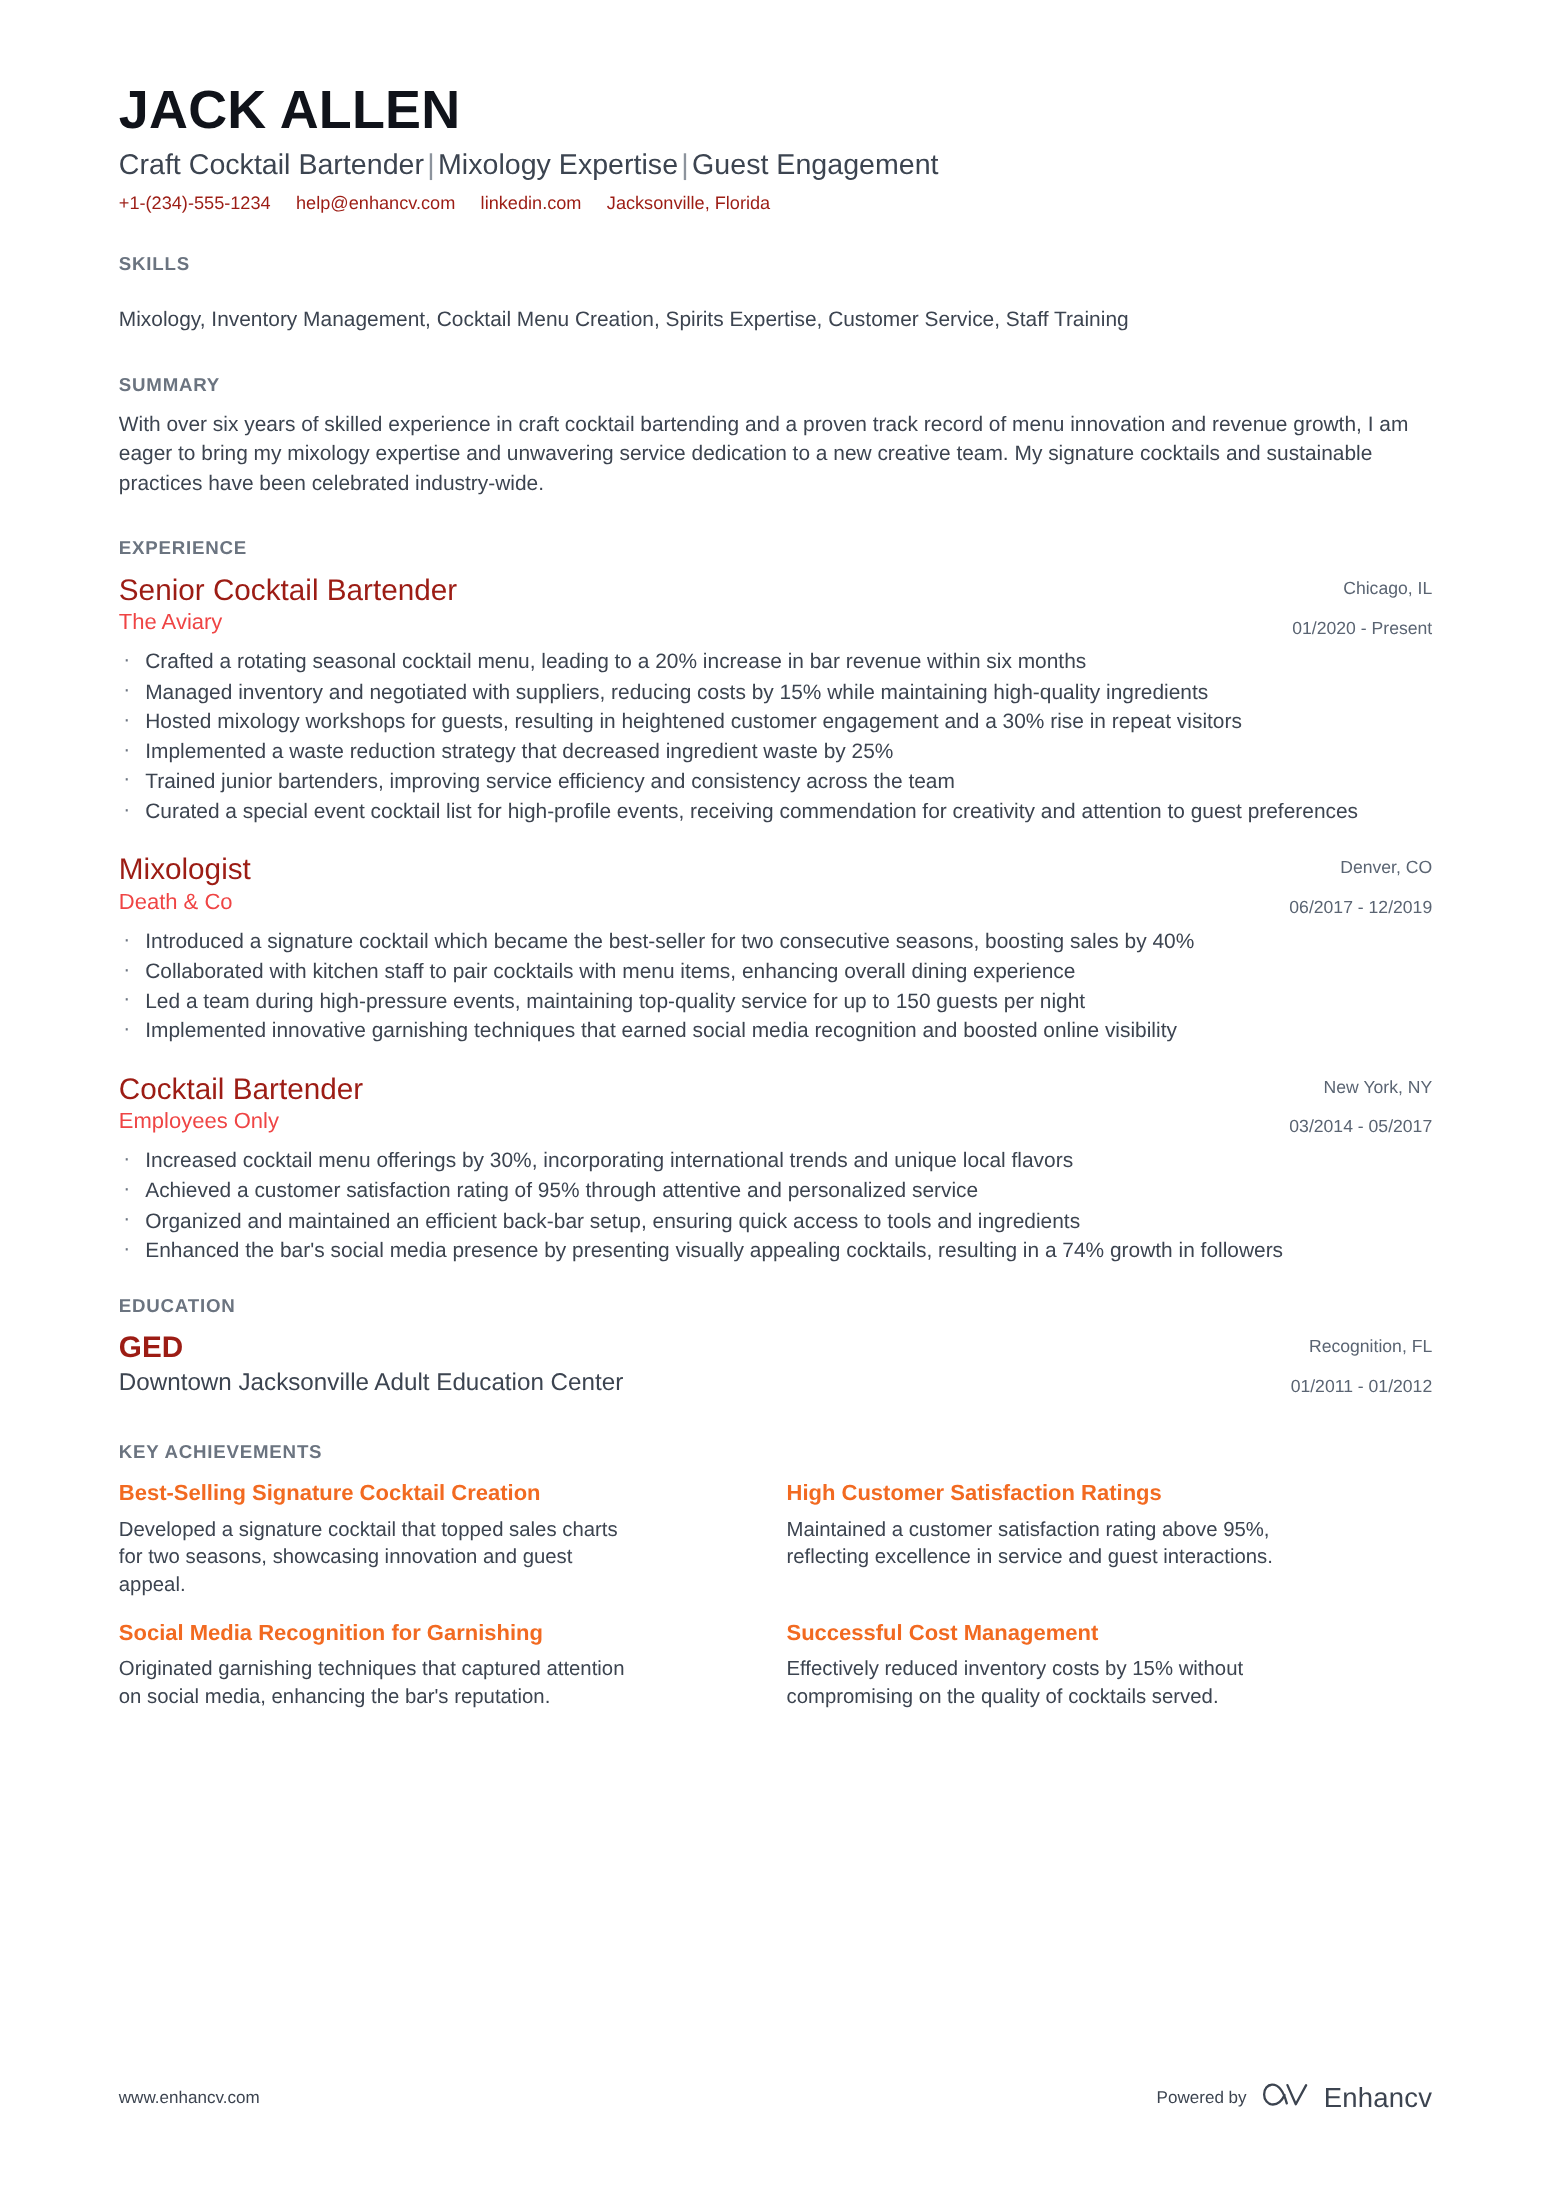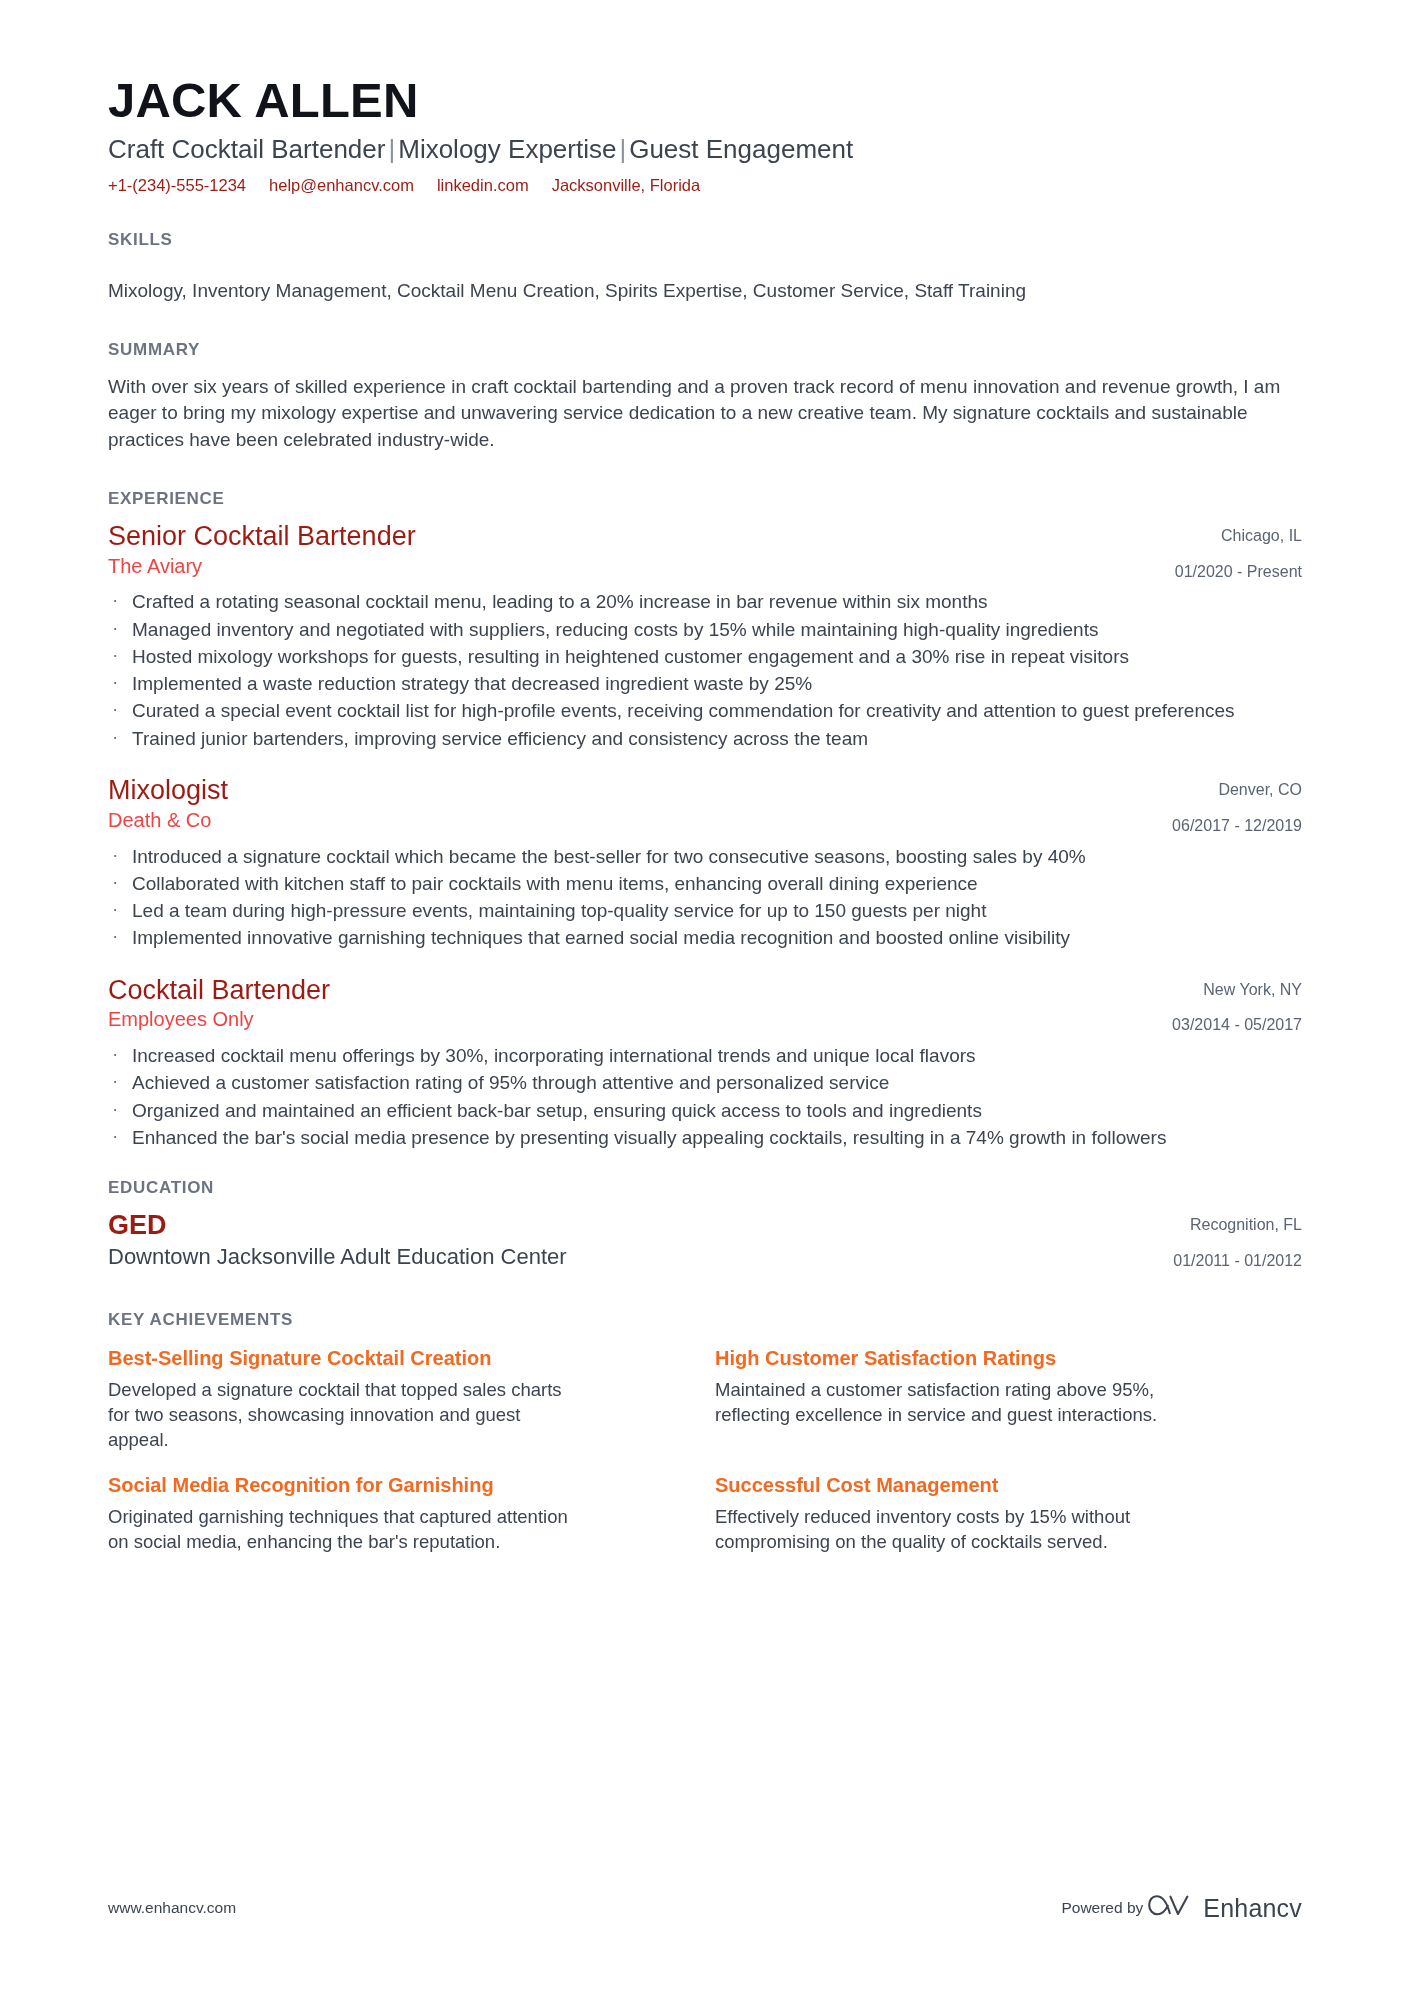--- a/index.html
+++ b/index.html
@@ -190,21 +190,21 @@
     justify-content: space-between;
     align-items: center;
   }
   .footer-url {
     font-size: 15.5px;
     color: #3c4450;
   }
   .footer-right {
     display: flex;
     align-items: center;
-    gap: 4px;
+    gap: 14px;
   }
   .powered-by {
     font-size: 15.5px;
     color: #3c4450;
   }
   .brand {
     display: flex;
     align-items: center;
     gap: 10px;
   }
@@ -256,22 +256,22 @@
         <div class="exp-right">
           <div class="meta-line loc">Chicago, IL</div>
           <div class="meta-line">01/2020 - Present</div>
         </div>
       </div>
       <ul class="bullets">
         <li>Crafted a rotating seasonal cocktail menu, leading to a 20% increase in bar revenue within six months</li>
         <li>Managed inventory and negotiated with suppliers, reducing costs by 15% while maintaining high-quality ingredients</li>
         <li>Hosted mixology workshops for guests, resulting in heightened customer engagement and a 30% rise in repeat visitors</li>
         <li>Implemented a waste reduction strategy that decreased ingredient waste by 25%</li>
+        <li>Trained junior bartenders, improving service efficiency and consistency across the team</li>
         <li>Curated a special event cocktail list for high-profile events, receiving commendation for creativity and attention to guest preferences</li>
-        <li>Trained junior bartenders, improving service efficiency and consistency across the team</li>
       </ul>
     </div>
 
     <div class="exp-entry">
       <div class="exp-head">
         <div class="exp-left">
           <h3 class="job-title">Mixologist</h3>
           <div class="company">Death &amp; Co</div>
         </div>
         <div class="exp-right">

